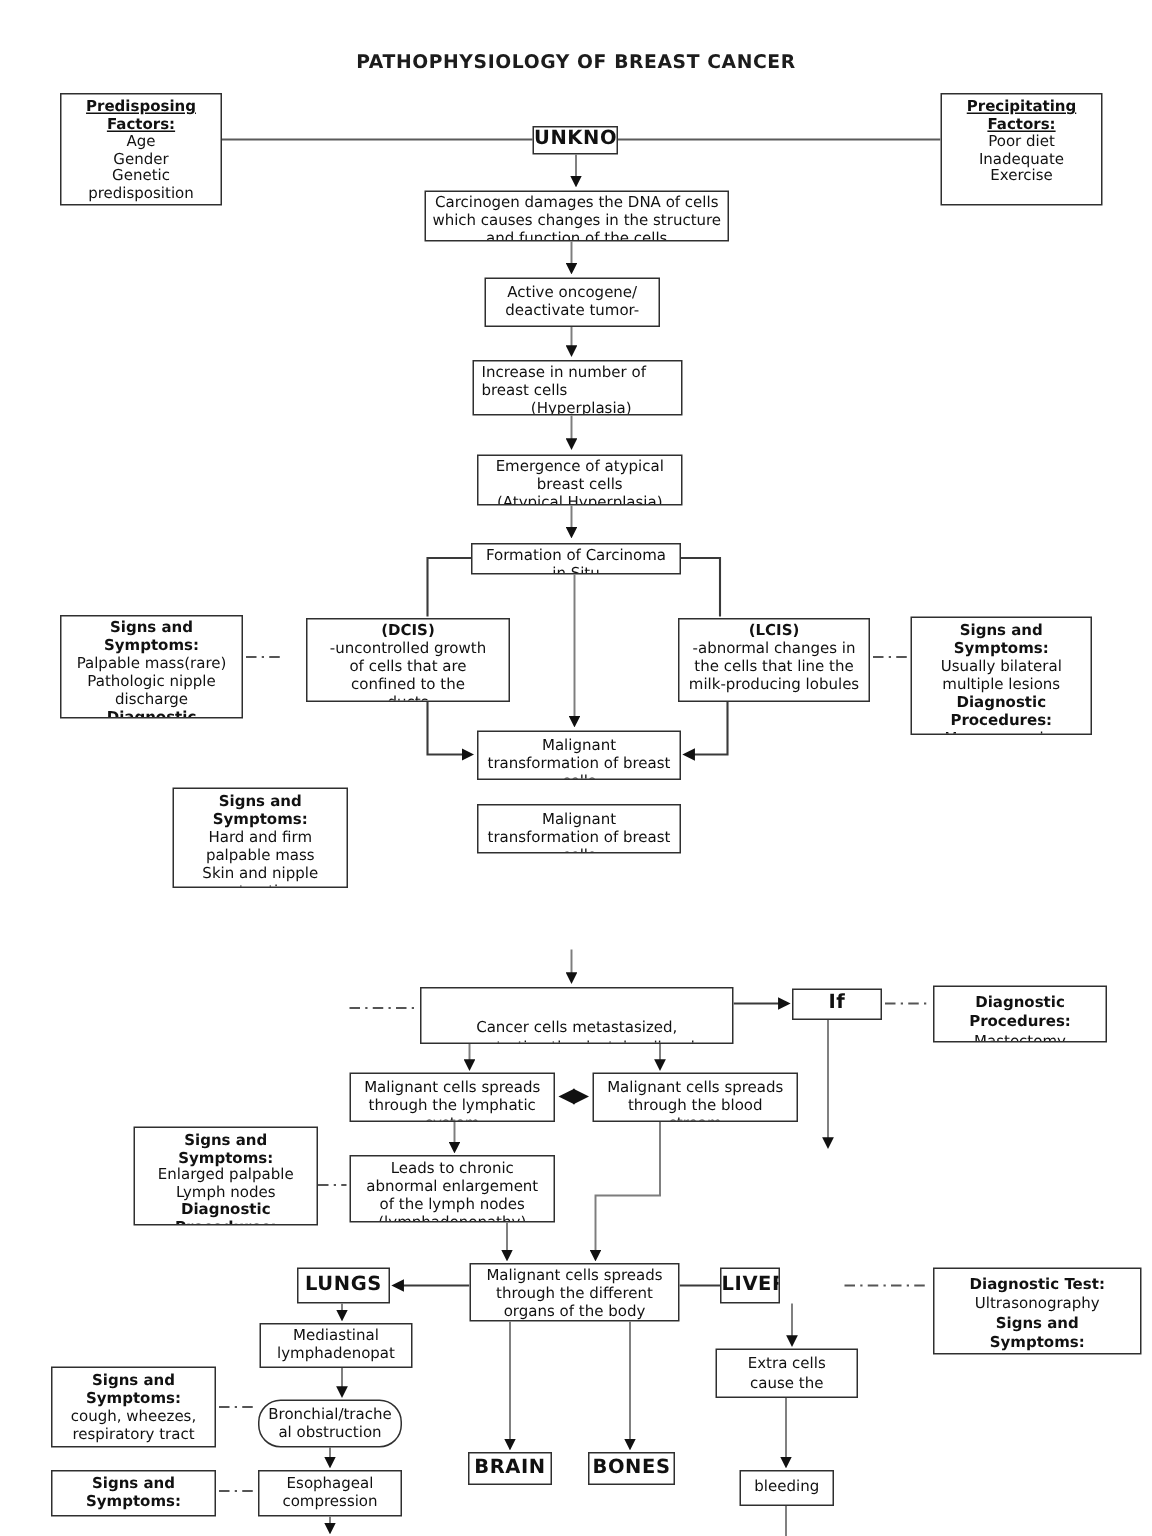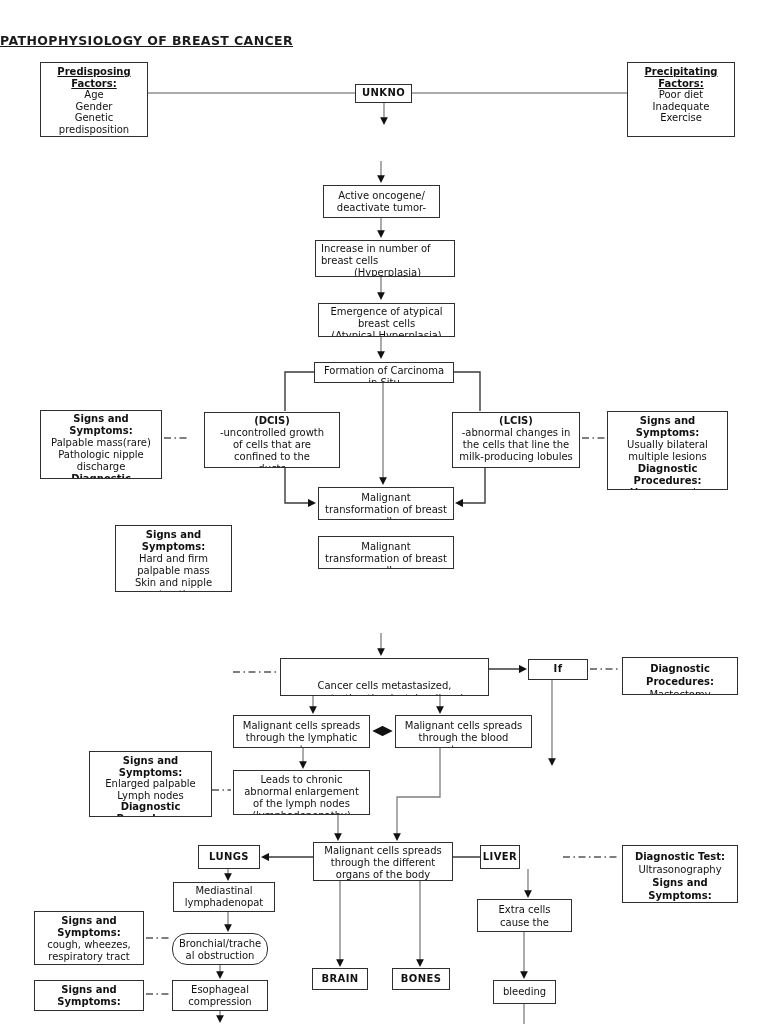--- a/index.html
+++ b/index.html
@@ -1,25 +1,25 @@
 <!DOCTYPE html>
 <html><head>
 <meta charset="utf-8">
 <style>
   html,body{margin:0;padding:0;background:#ffffff;}
   .page{position:relative;width:768px;height:1024px;background:#fff;overflow:hidden;
         font-family:"DejaVu Sans","Liberation Sans",sans-serif;color:#111;}
-  .title{position:absolute;left:0;top:33px;width:768px;
-         font-size:12.5px;font-weight:bold;letter-spacing:.4px;color:#1c1c1c;text-decoration:underline;}
+  .title{position:absolute;left:0;top:33px;width:768px;text-align:center;
+         font-size:12.5px;font-weight:bold;letter-spacing:.4px;color:#1c1c1c;}
   .node{position:absolute;box-sizing:border-box;border:1.4px solid #2f2f2f;background:#fff;
         font-size:10px;line-height:12px;text-align:center;overflow:hidden;}
   .node span{display:block;}
   .b{font-weight:bold;}
   .u{text-decoration:underline;}
-  .big{font-size:10px;font-weight:bold;letter-spacing:.4px;}
+  .big{font-size:13px;font-weight:bold;letter-spacing:.4px;}
   svg.wires{position:absolute;left:0;top:0;pointer-events:none;}
   .g{stroke:#7d7d7d;stroke-width:1.3;fill:none;}
   .k{stroke:#3a3a3a;stroke-width:1.4;fill:none;}
   .k2{stroke:#111;stroke-width:1.8;fill:none;}
   .c{stroke:#5a5a5a;stroke-width:1.2;fill:none;}
   .d{stroke:#555;stroke-width:1.3;fill:none;stroke-dasharray:7 3.5 1.5 3.5;}
 </style>
 </head>
 <body>
 
@@ -89,20 +89,25 @@
   </div>
 
   <div class="node" style="left:627px;top:62px;width:108px;height:75px;line-height:11.5px;padding-top:3px;">
     <span class="b u">Precipitating</span>
     <span class="b u">Factors:</span>
     <span>Poor diet</span>
     <span>Inadequate</span>
     <span>Exercise</span>
   </div>
 
+  <div class="node" style="left:283px;top:127px;width:203px;height:34px;padding-top:2px;">
+    <span>Carcinogen damages the DNA of cells</span>
+    <span>which causes changes in the structure</span>
+    <span>and function of the cells</span>
+  </div>
 
   <div class="node" style="left:323px;top:185px;width:117px;height:33px;padding-top:4px;">
     <span>Active oncogene/</span>
     <span>deactivate tumor-</span>
   </div>
 
   <div class="node" style="left:315px;top:240px;width:140px;height:37px;padding:2px 0 0 5px;text-align:left;">
     <span>Increase in number of</span>
     <span>breast cells</span>
     <span style="text-align:center;">(Hyperplasia)</span>
@@ -225,21 +230,21 @@
   </div>
 
   <div class="node big" style="left:198px;top:845px;width:62px;height:24px;line-height:21px;">
     <span>LUNGS</span>
   </div>
 
   <div class="node big" style="left:480px;top:845px;width:40px;height:24px;line-height:21px;">
     <span>LIVER</span>
   </div>
 
-  <div class="node" style="left:622px;top:845px;width:116px;height:58px;line-height:13px;padding-top:4px;">
+  <div class="node" style="left:622px;top:845px;width:139px;height:58px;line-height:13px;padding-top:4px;">
     <span class="b">Diagnostic Test:</span>
     <span>Ultrasonography</span>
     <span class="b">Signs and</span>
     <span class="b">Symptoms:</span>
   </div>
 
   <div class="node" style="left:173px;top:882px;width:102px;height:30px;padding-top:2px;">
     <span>Mediastinal</span>
     <span>lymphadenopat</span>
   </div>

